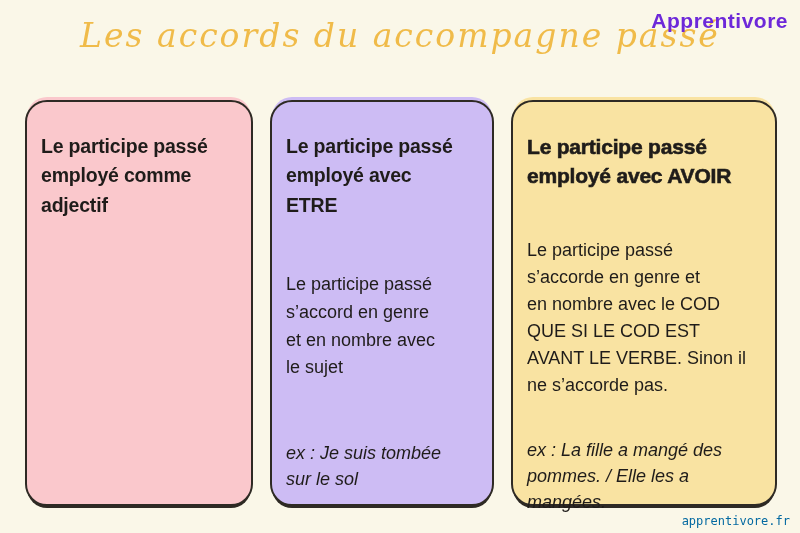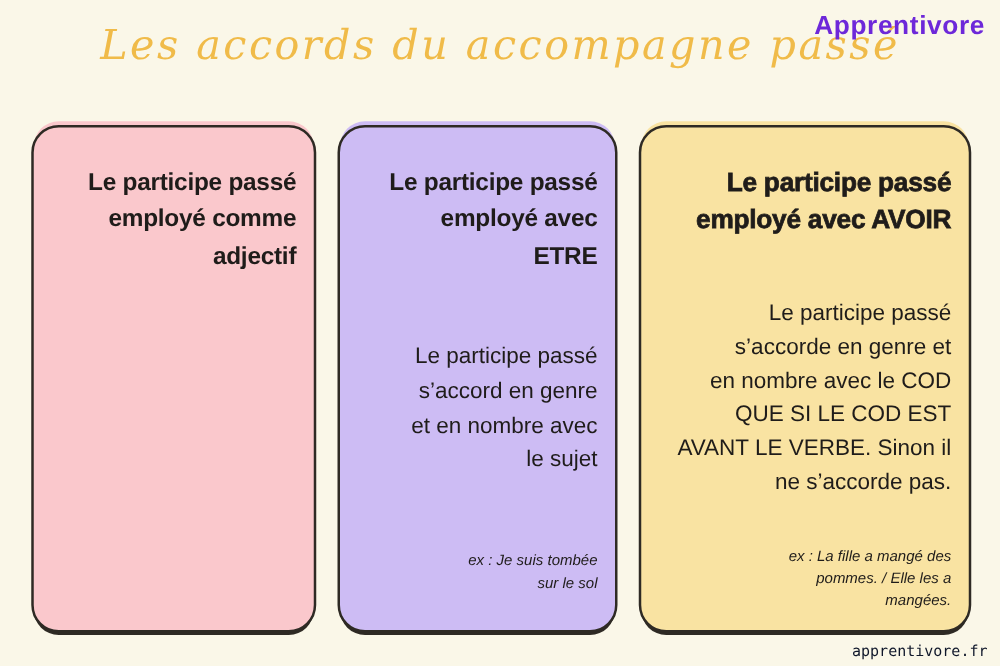--- a/index.html
+++ b/index.html
@@ -51,21 +51,21 @@
   }
   .card {
     box-sizing: border-box;
     background: var(--fill, #eee);
     border: 2.5px solid #2E2A24;
     border-radius: 22px;
     box-shadow:
       0 -5px 0 -2px var(--fill, #eee),
       0 4px 0 -2px #2E2A24;
     padding: 12px 14px 10px 14px;
-    text-align: right;
+    text-align: left;
     white-space: pre-line;
   }
   .card:nth-child(1) { width: 228px; }
   .card:nth-child(2) { width: 224px; }
   .card:nth-child(3) { width: 266px; }
 
   .card-title {
     font-weight: bold;
     font-size: 19.5px;
     line-height: 1.5;
@@ -79,37 +79,37 @@
   .card-body {
     font-size: 18px;
     line-height: 1.55;
     margin-top: 33px;
   }
   .card:nth-child(3) .card-body {
     margin-top: 28px;
     line-height: 1.5;
   }
   .card-example {
-    font-size: 12px;
+    font-size: 18px;
     font-style: italic;
     line-height: 1.45;
     margin-top: 40px;
   }
   .card:nth-child(3) .card-example {
     margin-top: 20px;
   }
 
   
   .footer-url {
     position: absolute;
     bottom: 5px;
     right: 10px;
     font-family: "DejaVu Sans Mono", monospace;
     font-size: 12px;
-    color: #0f172a;
+    color: #0369a1;
   }
 </style>
 </head>
 <body>
 
 <div class="page-title">Les accords du accompagne passé</div>
 
 <div class="brand-logo">Apprentivore</div>
 
 <div class="cards">

